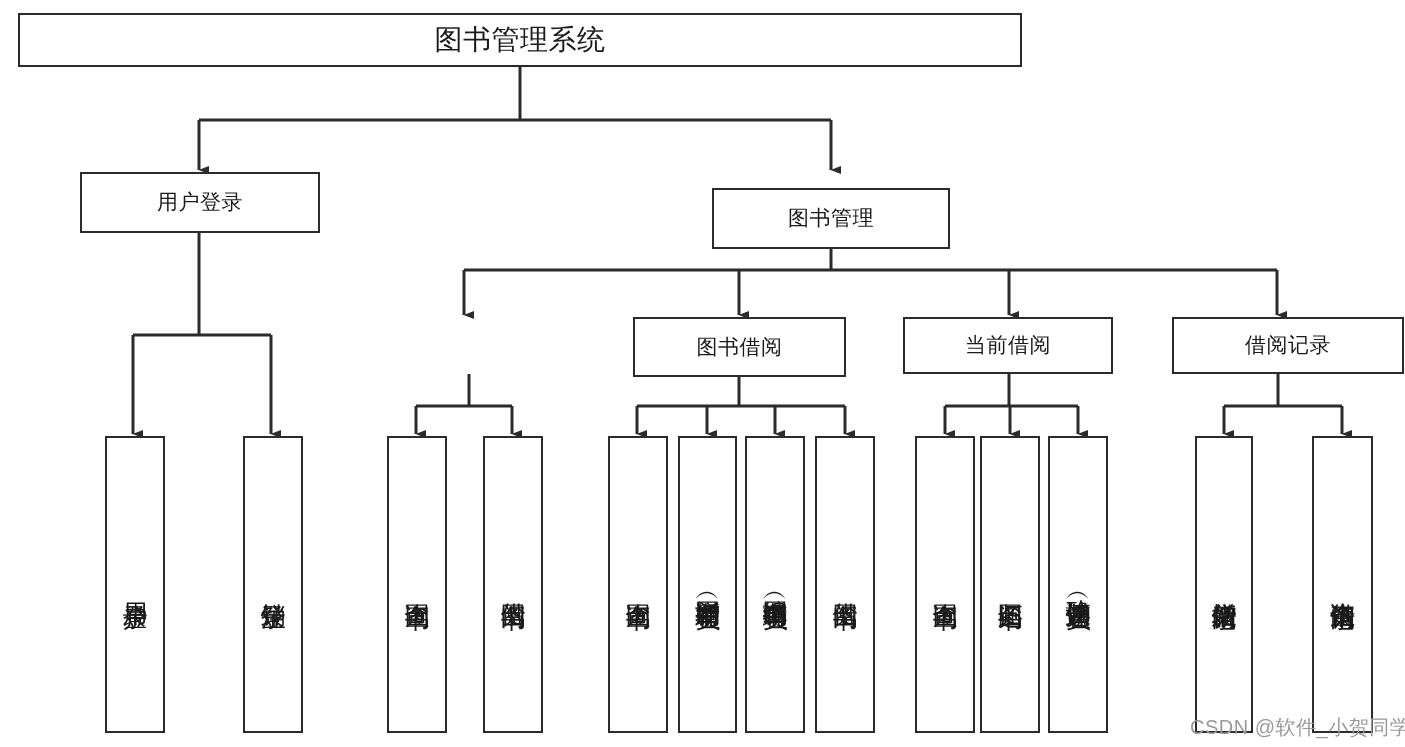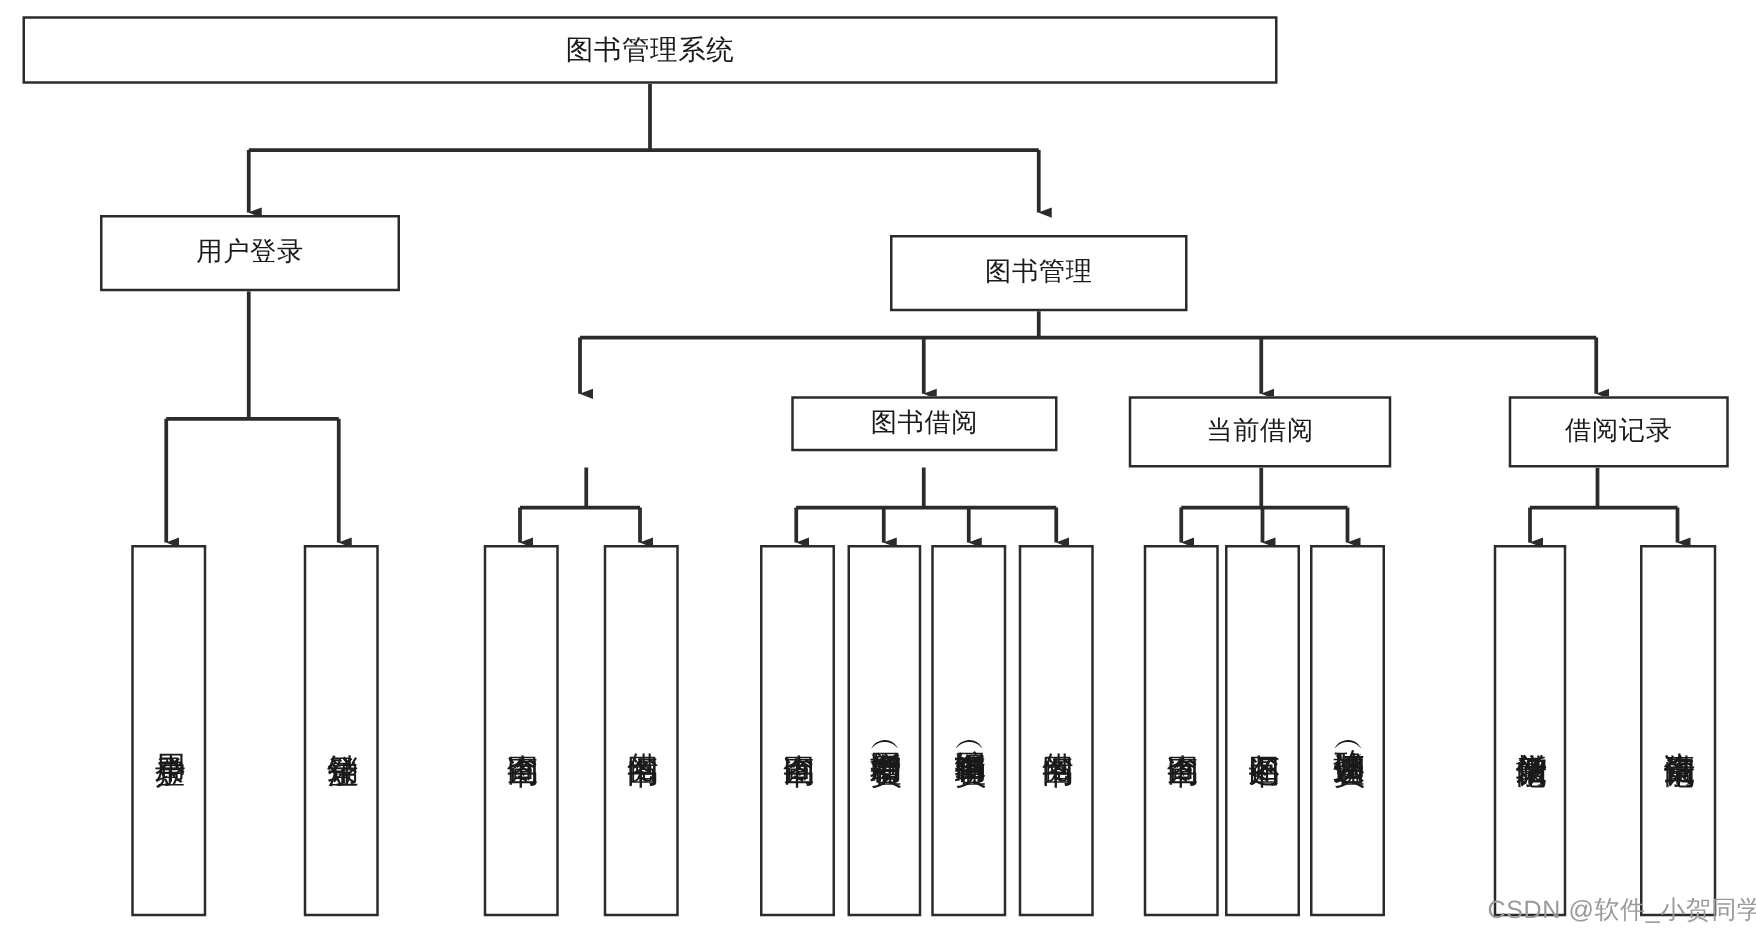--- a/index.html
+++ b/index.html
@@ -41,21 +41,21 @@
     text-align: center;
     line-height: 1.18;
     letter-spacing: 0.5px;
   }
   
   .node.horiz .label {
     font-size: 21px;
     white-space: nowrap;
   }
   .node.root .label {
-    font-size: 22px;
+    font-size: 28px;
   }
   
   .node.vert {
     align-items: center;
     justify-content: center;
   }
   .node.vert .label {
     writing-mode: vertical-rl;
     text-orientation: upright;
     font-size: 25px;
@@ -131,27 +131,27 @@
     <span class="label">图书管理系统</span>
   </div>
 
   <div class="node horiz" style="left:80px; top:172px; width:240px; height:61px;">
     <span class="label">用户登录</span>
   </div>
   <div class="node horiz" style="left:712px; top:188px; width:238px; height:61px;">
     <span class="label">图书管理</span>
   </div>
 
-  <div class="node horiz" style="left:633px; top:317px; width:213px; height:44px;">
+  <div class="node horiz" style="left:633px; top:317px; width:213px; height:60px;">
     <span class="label">图书借阅</span>
   </div>
   <div class="node horiz" style="left:903px; top:317px; width:210px; height:57px;">
     <span class="label">当前借阅</span>
   </div>
-  <div class="node horiz" style="left:1172px; top:317px; width:176px; height:57px;margin-left:35px;">
+  <div class="node horiz" style="left:1172px; top:317px; width:232px; height:57px;">
     <span class="label">借阅记录</span>
   </div>
 
   <div class="node vert" style="left:105px; top:436px; width:60px; height:297px;">
     <span class="label">用户登录</span>
   </div>
   <div class="node vert" style="left:243px; top:436px; width:60px; height:297px;">
     <span class="label">注销登录</span>
   </div>
   <div class="node vert" style="left:387px; top:436px; width:60px; height:297px;">

